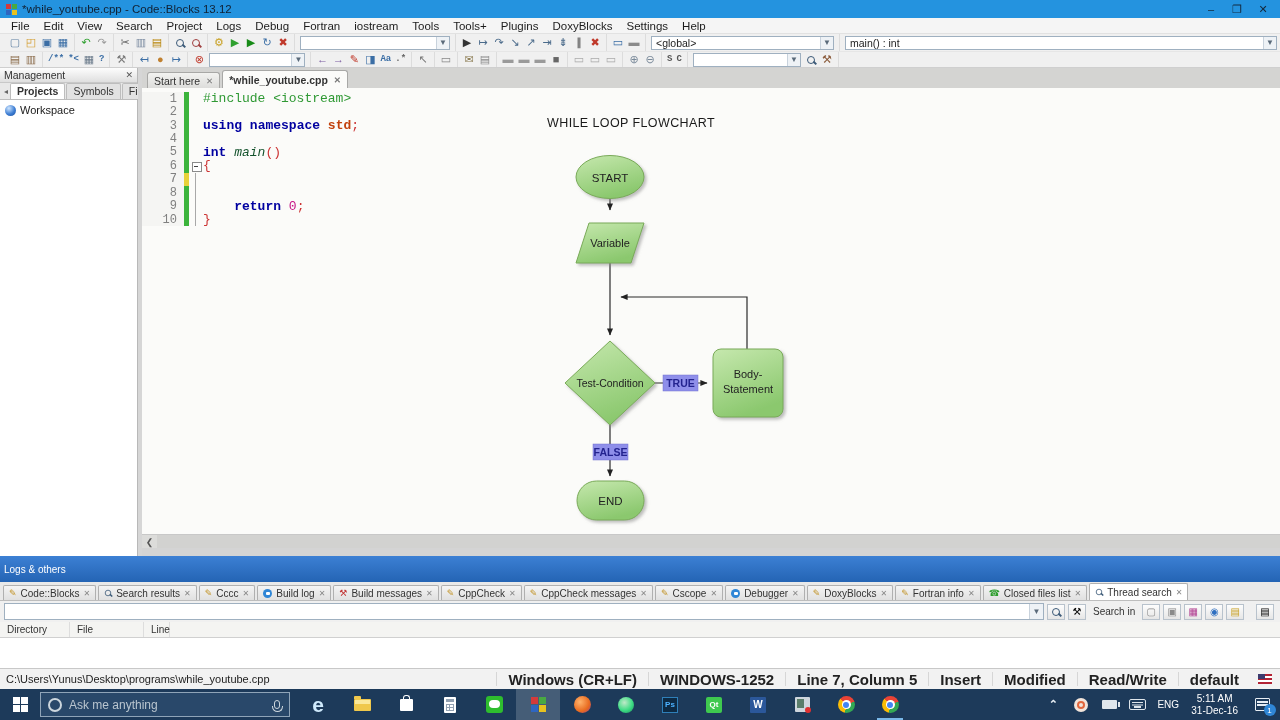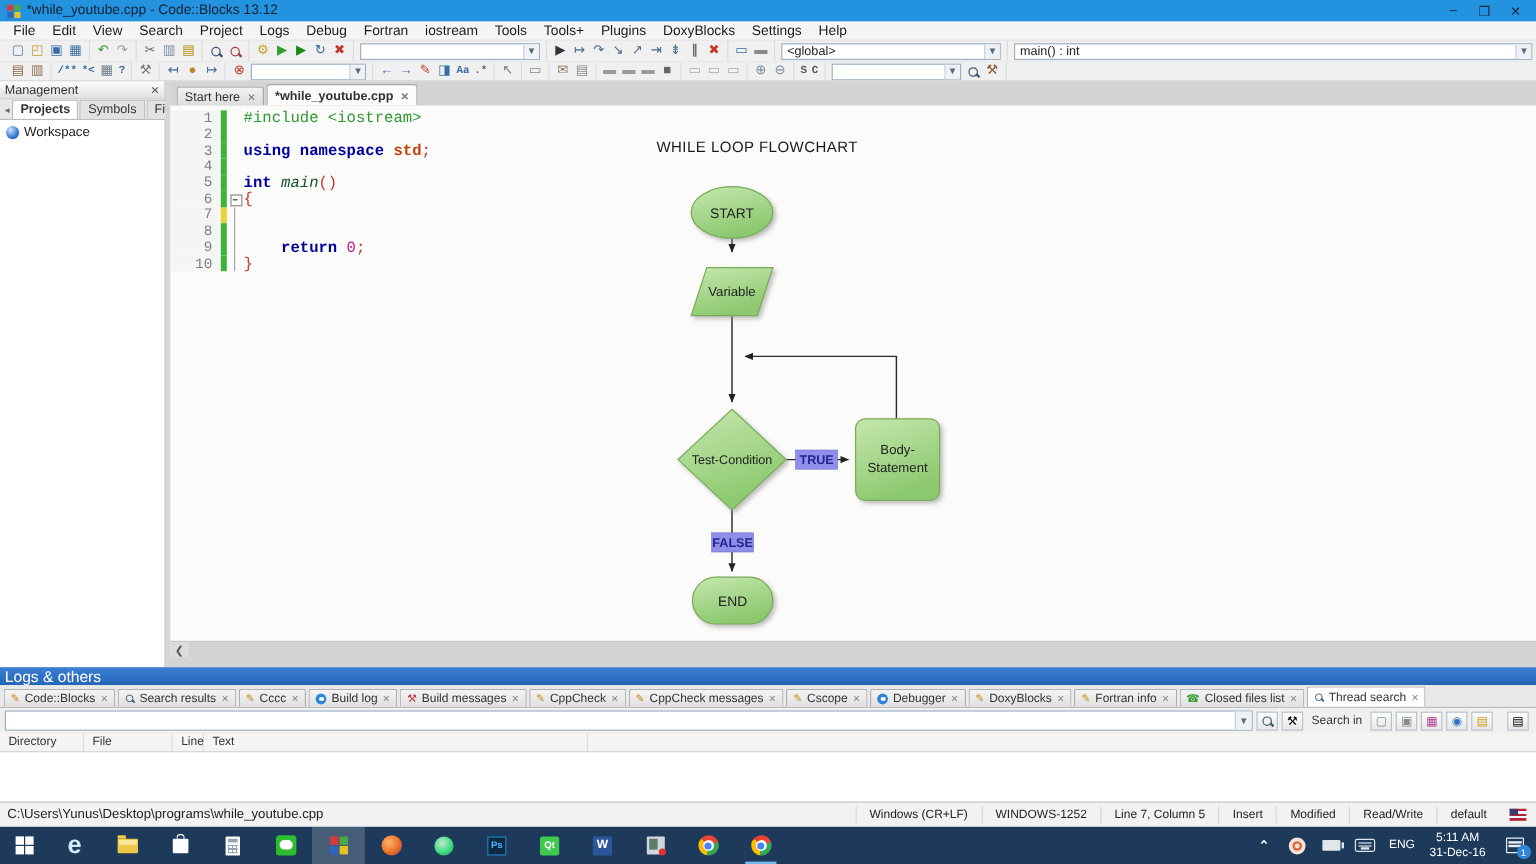--- a/index.html
+++ b/index.html
@@ -87,21 +87,21 @@
   .flow{position:absolute;left:357px;top:17px;pointer-events:none;}
 
   .hscroll{height:14px;background:#e2e2e0;display:flex;align-items:center;flex:none;border-top:1px solid #c8c8c8;}
   .hs-arr{width:15px;height:100%;display:flex;align-items:center;justify-content:center;
     color:#555;font-size:9px;background:#dcdcda;}
   .hs-track{flex:1;height:100%;background:#d2d2d0;}
   .ed-gap{height:8px;background:#d4d4d4;flex:none;}
 
   
   .logs{height:112px;display:flex;flex-direction:column;flex:none;background:#f0f0f0;}
-  .logs-hd{height:15px;background:linear-gradient(#3c80d4,#2464b4);color:#fff;font-size:13px;
+  .logs-hd{height:26px;background:linear-gradient(#3c80d4,#2464b4);color:#fff;font-size:10px;
     display:flex;align-items:center;padding:0 4px;flex:none;}
   .ltabs{height:19px;display:flex;align-items:flex-end;background:#e9e9e9;border-bottom:1px solid #bdbdbd;
     padding-left:3px;overflow:hidden;flex:none;}
   .ltab{height:15px;display:flex;align-items:center;gap:4px;font-size:10px;color:#333;
     background:linear-gradient(#f4f4f4,#e0e0e0);border:1px solid #b0b0b0;border-bottom:none;
     border-radius:2px 2px 0 0;padding:0 5px;margin-right:2px;white-space:nowrap;flex:none;}
   .ltab.act{background:#fff;font-weight:normal;height:17px;}
   .ltab .x{font-size:8px;color:#888;}
   .li{font-size:9px;line-height:1;}
   .li.pen{color:#c09020;}
@@ -116,22 +116,22 @@
   .ls-btn{width:18px;height:16px;border:1px solid #b8c2cc;background:linear-gradient(#fdfdfd,#e6e6e6);
     display:flex;align-items:center;justify-content:center;font-size:10px;}
   .ls-lbl{font-size:10px;color:#333;margin:0 4px;}
   .lcols{height:16px;background:#f4f4f2;border-bottom:1px solid #d0d0d0;display:flex;align-items:center;flex:none;}
   .lcol{font-size:10px;color:#333;padding-left:7px;border-right:1px solid #ddd;height:100%;display:flex;align-items:center;}
   .lbody{flex:1;background:#fff;}
 
   
   .status{height:21px;background:#f2f2f2;border-top:1px solid #c8c8c8;display:flex;align-items:center;flex:none;}
   .st-path{flex:1;font-size:11px;color:#222;padding-left:6px;white-space:nowrap;overflow:hidden;}
-  .st-item{font-size:10px;color:#222;padding:0 11px;border-left:1px solid #d6d6d6;height:70%;
-    display:flex;align-items:center;white-space:nowrap;}
+  .st-item{font-size:15px;color:#222;padding:0 11px;border-left:1px solid #d6d6d6;height:70%;
+    display:flex;align-items:center;white-space:nowrap;font-weight:bold;}
   .st-flag{width:14px;height:10px;margin:0 8px;flex:none;
     background:linear-gradient(#b22234 0 20%,#fff 20% 40%,#b22234 40% 60%,#fff 60% 80%,#b22234 80%);position:relative;}
   .st-flag::before{content:'';position:absolute;width:7px;height:5px;background:#3c3b6e;}
 
   
   .taskbar{height:31px;background:#1d3a5a;display:flex;align-items:stretch;flex:none;}
   .tk-start{width:40px;display:flex;align-items:center;justify-content:center;position:relative;}
   .k-win{width:15px;height:15px;position:relative;}
   .k-win::before{content:'';position:absolute;width:7px;height:7px;background:#fff;
     box-shadow:8px 0 0 #fff,0 8px 0 #fff,8px 8px 0 #fff;}
@@ -605,21 +605,20 @@
           <div class="ls-btn" style="color: rgb(176, 59, 143);">▦</div>
           <div class="ls-btn" style="color: rgb(47, 111, 192);">◉</div>
           <div class="ls-btn" style="color: rgb(201, 162, 39);">▤</div>
         </span>
       <div class="ls-btn" style="margin-left:auto;margin-right:2px;">▤</div>
     </div>
     <div class="lcols" id="lcols">
         <div class="lcol" style="width: 70px;">Directory</div>
         <div class="lcol" style="width: 74px;">File</div>
         <div class="lcol" style="width: 26px;">Line</div>
-        <div class="lcol" style="width: 320px;">Text</div>
       </div>
     <div class="lbody"></div>
   </div>
 
   <div class="status">
     <div class="st-path">C:\Users\Yunus\Desktop\programs\while_youtube.cpp</div>
     <span id="stItems" style="display:flex;height:100%;align-items:center;">
         <div class="st-item">Windows (CR+LF)</div>
         <div class="st-item">WINDOWS-1252</div>
         <div class="st-item">Line 7, Column 5</div>
@@ -628,20 +627,25 @@
         <div class="st-item">Read/Write</div>
         <div class="st-item">default</div>
       </span>
     <div class="st-flag"></div>
   </div>
 
   <div class="taskbar">
     <div class="tk-start">
         <span class="k-win"></span>
       </div>
+    <div class="tk-search">
+      <span class="cring"></span>
+      <span class="ph">Ask me anything</span>
+      <span class="mic"></span>
+    </div>
     <span id="tkApps" style="display:flex;">
         <div class="tk">
           <span class="k-edge">e</span>
         </div>
         <div class="tk">
           <span class="k-folder"></span>
         </div>
         <div class="tk">
           <span class="k-store"></span>
         </div>

